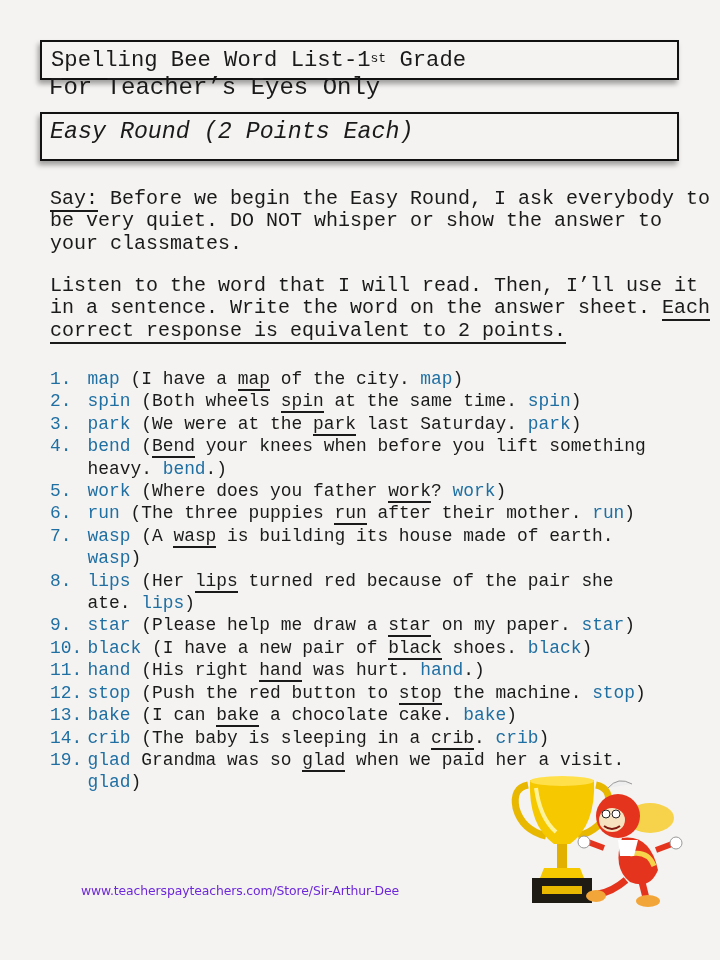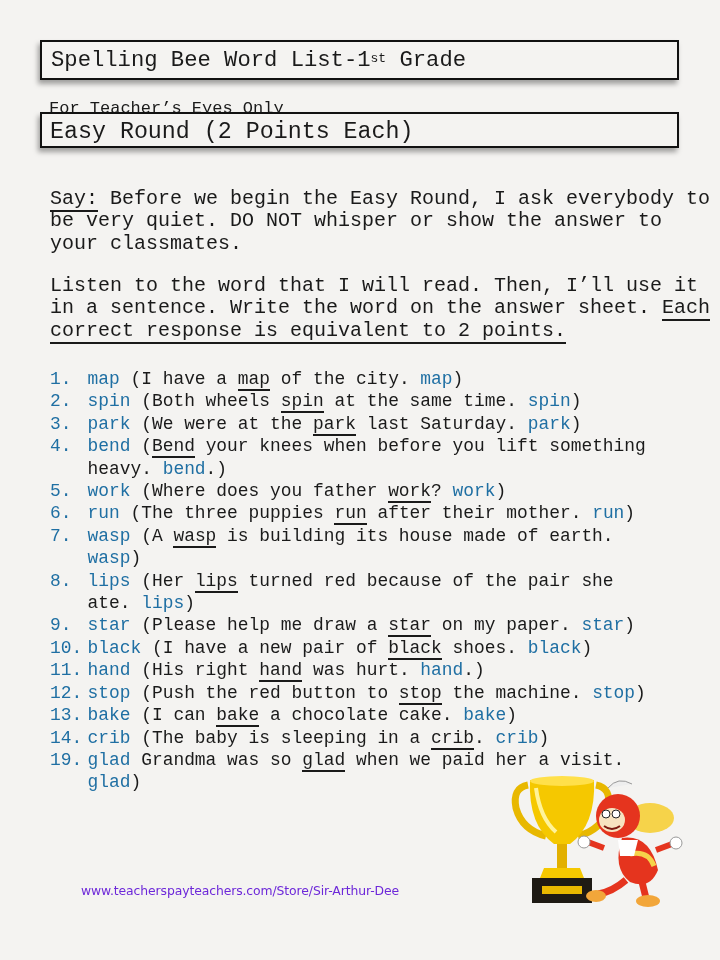--- a/index.html
+++ b/index.html
@@ -9,33 +9,33 @@
     font-family:"Liberation Mono", "DejaVu Sans Mono", monospace;
     color:#1a1a1a;
   }
   .box {
     position:absolute; left:40px; width:639px;
     border:2px solid #111; background:#f4f3f1;
     box-shadow:-2px 4px 5px rgba(0,0,0,0.35);
     box-sizing:border-box;
   }
   .box-title { top:40px; height:40px; }
-  .box-round { top:112px; height:36px; }
+  .box-round { top:112px; height:49px;font-style:italic; }
   .title-text {
     position:absolute; left:9px; top:6px;
     font-size:22.2px; line-height:26px; white-space:pre;
   }
   .title-text sup { font-size:13px; position:relative; top:-2px; vertical-align:top; }
   .round-text {
     position:absolute; left:8px; top:5px;
     font-size:23.3px; line-height:26px; white-space:pre;
   }
   .teacher {
-    position:absolute; left:49px; top:96px;
-    font-size:17px; line-height:26px; white-space:pre;
+    position:absolute; left:49px; top:75px;
+    font-size:24px; line-height:26px; white-space:pre;
   }
   .para {
     position:absolute; left:50px; width:640px;
     font-size:20px; line-height:22.4px; white-space:pre;
   }
   .p1 { top:188px; }
   .p2 { top:275px; }
   u { text-decoration:none; border-bottom:2px solid #1a1a1a; }
   .list {
     position:absolute; left:50px; top:368px; width:640px;

